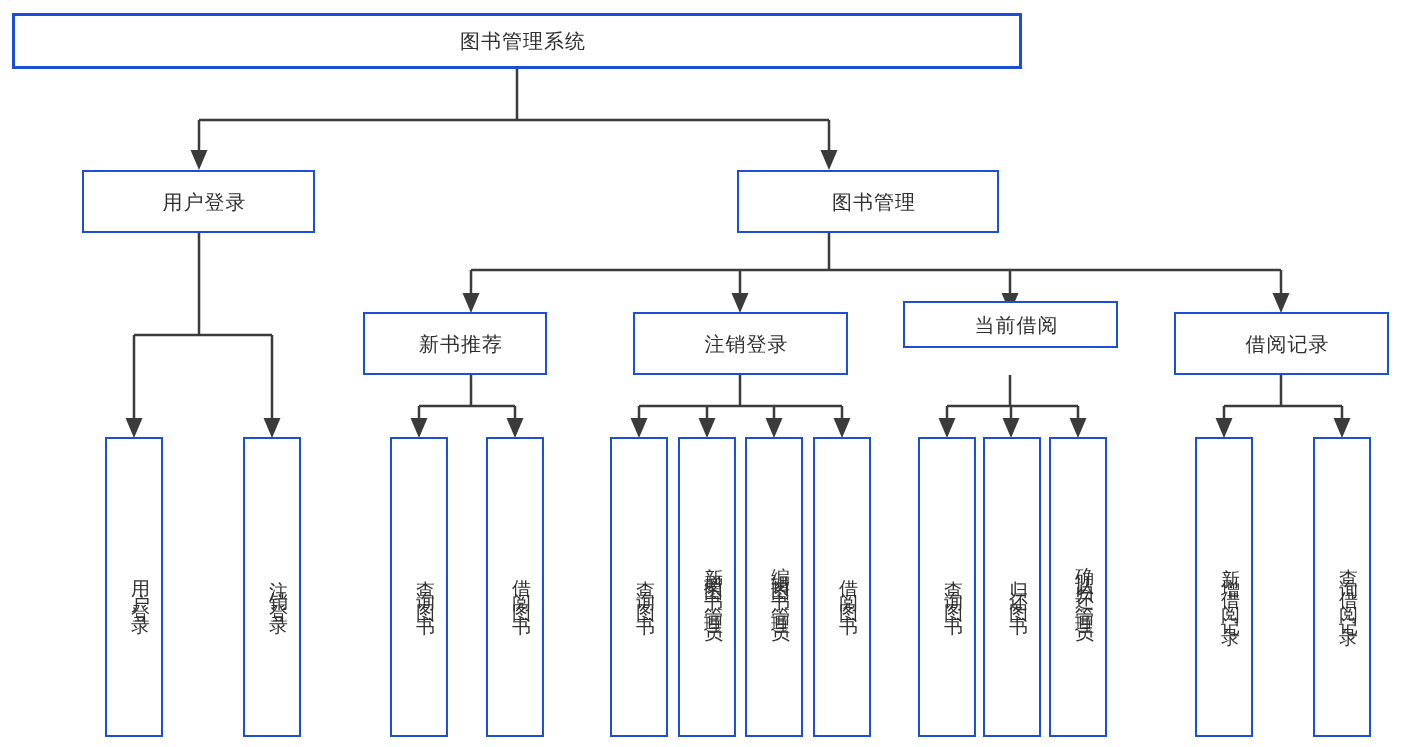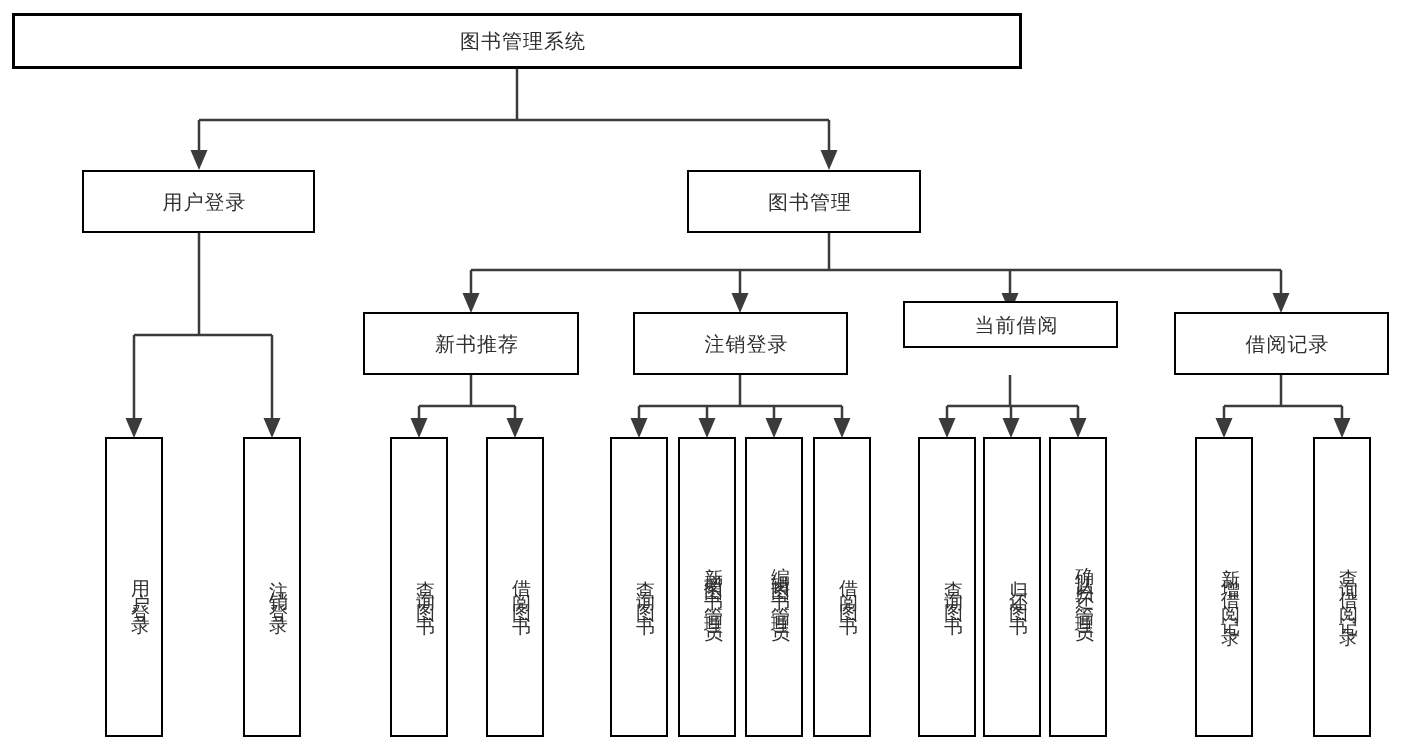--- a/index.html
+++ b/index.html
@@ -9,21 +9,21 @@
     background:#ffffff;
     font-family:"Liberation Sans","DejaVu Sans",sans-serif;
     color:#2f2f2f;
     overflow:hidden;
   }
   .wires{position:absolute;left:0;top:0;width:1405px;height:747px;}
   .box{
     position:absolute;
     box-sizing:border-box;
     background:#ffffff;
-    border:2px solid #000000;
+    border:2px solid #1d4ed8;
     display:flex;align-items:center;justify-content:center;
     text-align:center;
     font-size:20px;
     letter-spacing:1px;
     line-height:1.2;
     padding-left:12px;
   }
   .root-box{border-width:3px;}
   .vbox{
     writing-mode:vertical-rl;
@@ -87,23 +87,23 @@
       <path d="M1011 438 L1002.5 418 L1019.5 418 Z"></path>
       <path d="M1078 438 L1069.5 418 L1086.5 418 Z"></path>
       <path d="M1224 438 L1215.5 418 L1232.5 418 Z"></path>
       <path d="M1342 438 L1333.5 418 L1350.5 418 Z"></path>
     </g>
   </svg>
 
   <div class="box root-box" style="left:12px;top:13px;width:1010px;height:56px;">图书管理系统</div>
 
   <div class="box" style="left:82px;top:170px;width:233px;height:63px;">用户登录</div>
-  <div class="box" style="left:687px;top:170px;width:234px;height:63px;">图书管理</div>
+  <div class="box" style="left:737px;top:170px;width:262px;height:63px;">图书管理</div>
 
-  <div class="box" style="left:363px;top:312px;width:216px;height:63px;">新书推荐</div>
+  <div class="box" style="left:363px;top:312px;width:184px;height:63px;">新书推荐</div>
   <div class="box" style="left:633px;top:312px;width:215px;height:63px;">注销登录</div>
   <div class="box" style="left:903px;top:301px;width:215px;height:47px;">当前借阅</div>
   <div class="box" style="left:1174px;top:312px;width:215px;height:63px;">借阅记录</div>
 
   <div class="box vbox" style="left:105px;top:437px;width:58px;height:300px;">用户登录</div>
   <div class="box vbox" style="left:243px;top:437px;width:58px;height:300px;">注销登录</div>
 
   <div class="box vbox" style="left:390px;top:437px;width:58px;height:300px;">查询图书</div>
   <div class="box vbox" style="left:486px;top:437px;width:58px;height:300px;">借阅图书</div>
 

